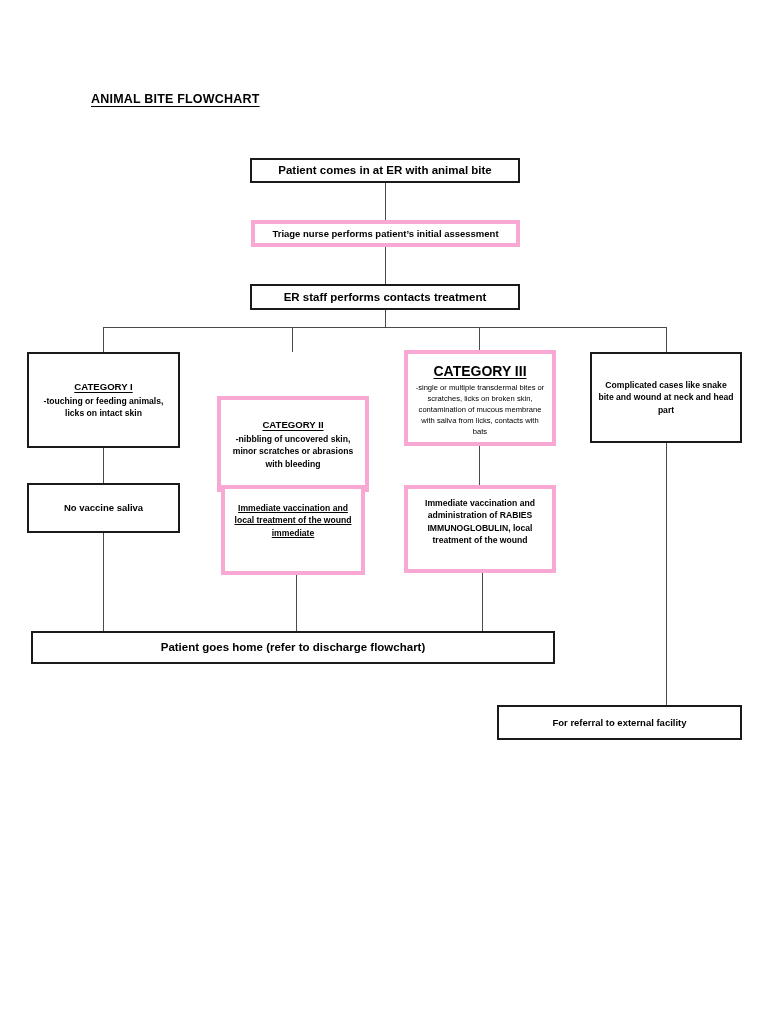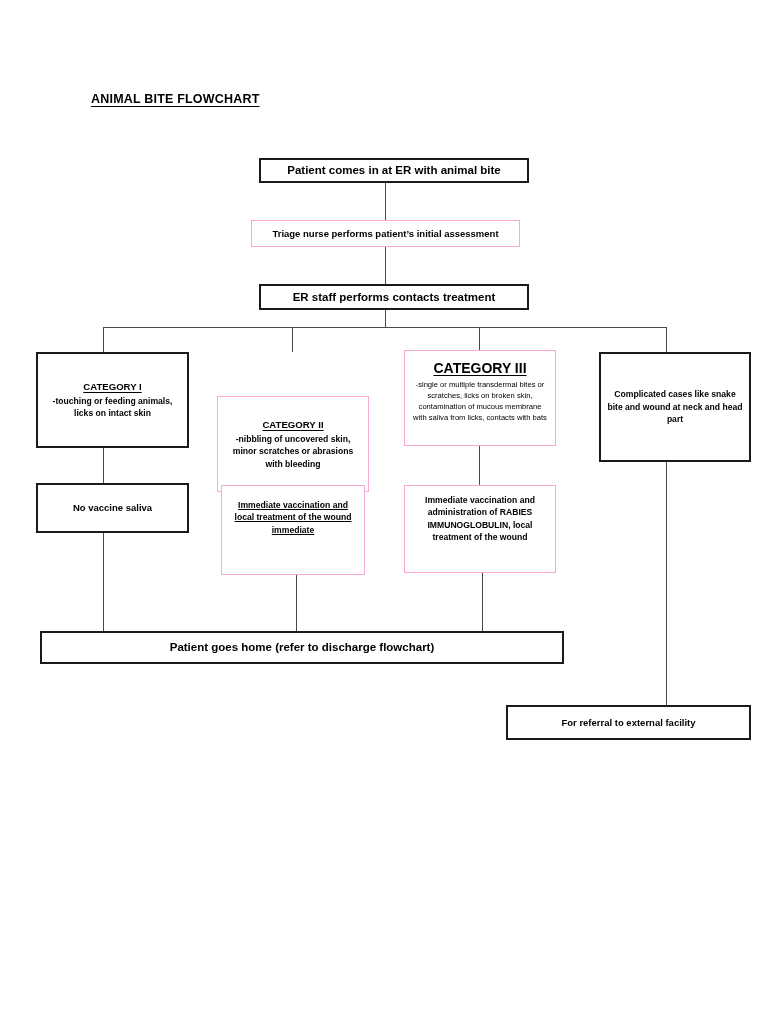--- a/index.html
+++ b/index.html
@@ -30,30 +30,29 @@
     font-weight: bold;
     letter-spacing: 0.2px;
     text-decoration: underline;
     text-underline-offset: 3px;
     white-space: nowrap;
   }
   .node {
     position: absolute;
     box-sizing: border-box;
     background: #ffffff;
-    border: 1px solid #f9a8d4;
+    border: 4px solid #f9a8d4;
     display: flex;
     align-items: center;
     justify-content: center;
     text-align: center;
     line-height: 1.45;
   }
   .node.heavy {
     border: 2px solid #1a1a1a;
-    margin-left: 9px;
   }
   .node.top-align {
     align-items: flex-start;
   }
   .node-inner {
     padding: 0 6px;
     width: 100%;
   }
   .cat-head {
     display: block;
@@ -134,21 +133,21 @@
     </div>
   </div>
 
   <div class="node top-align" style="left:404px; top:350px; width:152px; height:96px; padding-top:7px;">
     <div class="node-inner">
       <span class="cat-head t-cat-head-sm">CATEGORY III</span>
       <span class="cat-body t-xs">-single or multiple transdermal bites or scratches, licks on broken skin, contamination of mucous membrane with saliva from licks, contacts with bats</span>
     </div>
   </div>
 
-  <div class="node heavy" style="left:590px; top:352px; width:152px; height:110px;">
+  <div class="node heavy" style="left:590px; top:352px; width:152px; height:91px;">
     <span class="node-inner t-sm">Complicated cases like snake bite and wound at neck and head part</span>
   </div>
 
   <div class="node heavy" style="left:27px; top:483px; width:153px; height:50px;">
     <span class="node-inner t-md">No vaccine saliva</span>
   </div>
 
   <div class="node top-align" style="left:221px; top:485px; width:144px; height:90px; padding-top:13px;text-decoration:underline;">
     <span class="node-inner t-sm">Immediate vaccination and local treatment of the wound immediate</span>
   </div>

